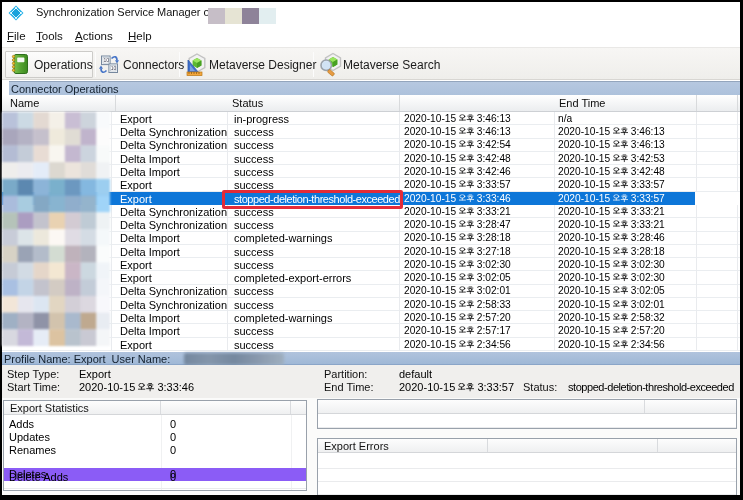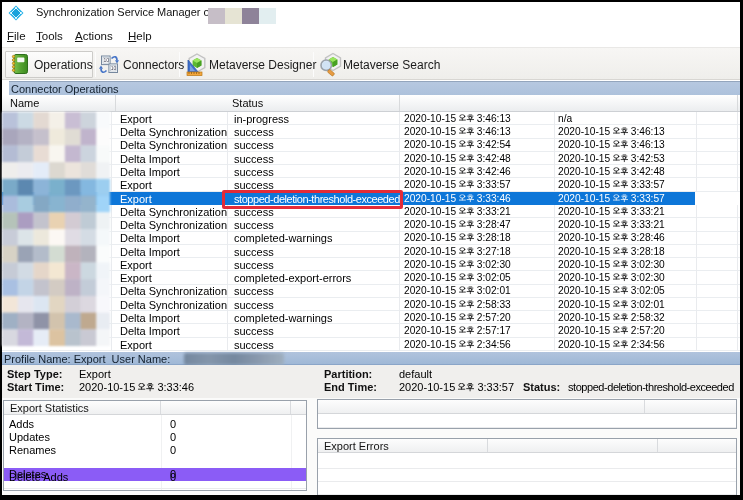--- a/index.html
+++ b/index.html
@@ -35,21 +35,21 @@
 .dt .k{width:15px}
 .lng{letter-spacing:-0.45px}
 .trow.sel{background:linear-gradient(90deg,#0d76d8 0,#0d76d8 693px,#fff 693px);color:#fff}
 #redbox{position:absolute;left:222px;top:189.5px;width:181px;height:19.5px;border:3px solid #e32b38;border-radius:2px;z-index:30}
 
 #pbar{position:absolute;left:2px;top:352px;width:739px;height:13px;background:linear-gradient(#b0c3dd,#9fb8d6);border-bottom:1px solid #8aa5c8}
 #pbar .t{position:absolute;left:2px;top:0.5px;font-size:11px;color:#13202e}
 #pred{position:absolute;left:182px;top:0.5px;width:100px;height:12px;background:linear-gradient(90deg,#74879e,#8496ab 25%,#75889f 50%,#8a9aae 75%,#9fafbf);filter:blur(1.8px);border-radius:2px}
 
 #details{position:absolute;left:2px;top:365px;width:739px;height:33px;background:#f0efed}
-#details .lbl{font-weight:bold;color:#101010}
+#details .lbl{font-weight:normal;color:#101010}
 #details div{position:absolute;font-size:11px;white-space:pre}
 
 #lower{position:absolute;left:2px;top:398px;width:739px;height:98px;background:#fbfbfa}
 .panel{position:absolute;background:#fff;border:1px solid #99a1ab}
 .phead{position:absolute;left:0;top:0;width:100%;height:14px;background:linear-gradient(#fdfdfd,#eff0f1);border-bottom:1px solid #d4d6d9}
 .phc{position:absolute;top:0;height:13px;border-right:1px solid #d9dbde;font-size:11px;color:#141414}
 .phc span{position:absolute;left:6px;top:1px}
 .prow{position:absolute;left:0;width:100%;height:13px;font-size:11px}
 .prow span{position:absolute;top:0}
 .pline{position:absolute;left:0;width:100%;height:1px;background:#eaebed}
@@ -159,20 +159,23 @@
 <div id="cobar">
     <span>Connector Operations</span>
   </div>
 
 <div id="thead">
  <div class="hcell" style="left:4px;width:110px">
       <span style="left:4px">Name</span>
     </div>
  <div class="hcell" style="left:226px;width:172px">
       <span style="left:4px">Status</span>
+    </div>
+ <div class="hcell" style="left:553px;width:142px">
+      <span style="left:4px">End Time</span>
     </div>
  <div class="hcell" style="left:695px;width:41px"></div>
 </div>
 
 <div class="abs" style="left:2px;top:112px;width:739px;height:239.2px;background:repeating-linear-gradient(180deg,transparent 0,transparent 12.28px,#eaedf0 12.28px,#eaedf0 13.28px)"></div>
 <div class="abs" style="left:111px;top:112px;width:1px;height:239px;background:#e9ebee"></div>
 <div class="abs" style="left:227px;top:112px;width:1px;height:239px;background:#e9ebee"></div>
 <div class="abs" style="left:399px;top:112px;width:1px;height:239px;background:#e9ebee"></div>
 <div class="abs" style="left:554px;top:112px;width:1px;height:239px;background:#e9ebee"></div>
 <div class="abs" style="left:696px;top:112px;width:1px;height:239px;background:#e9ebee"></div>

